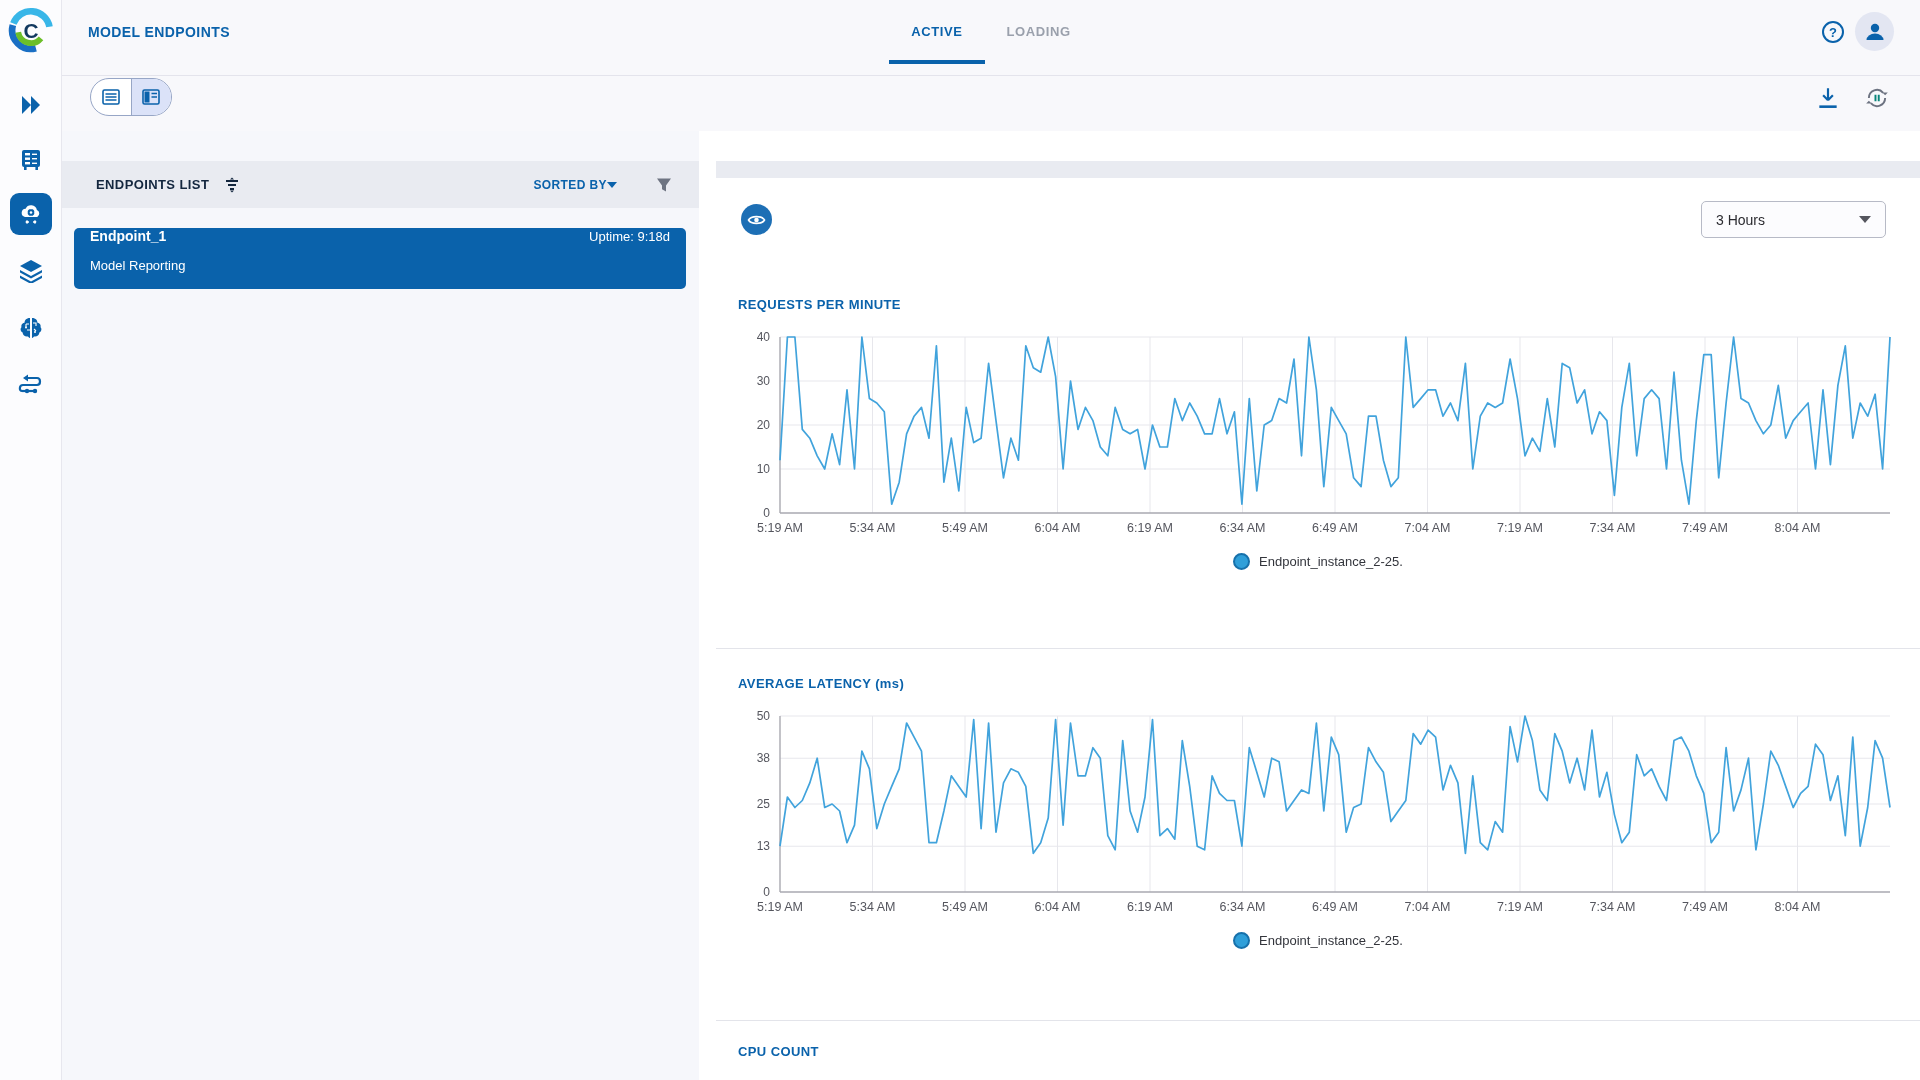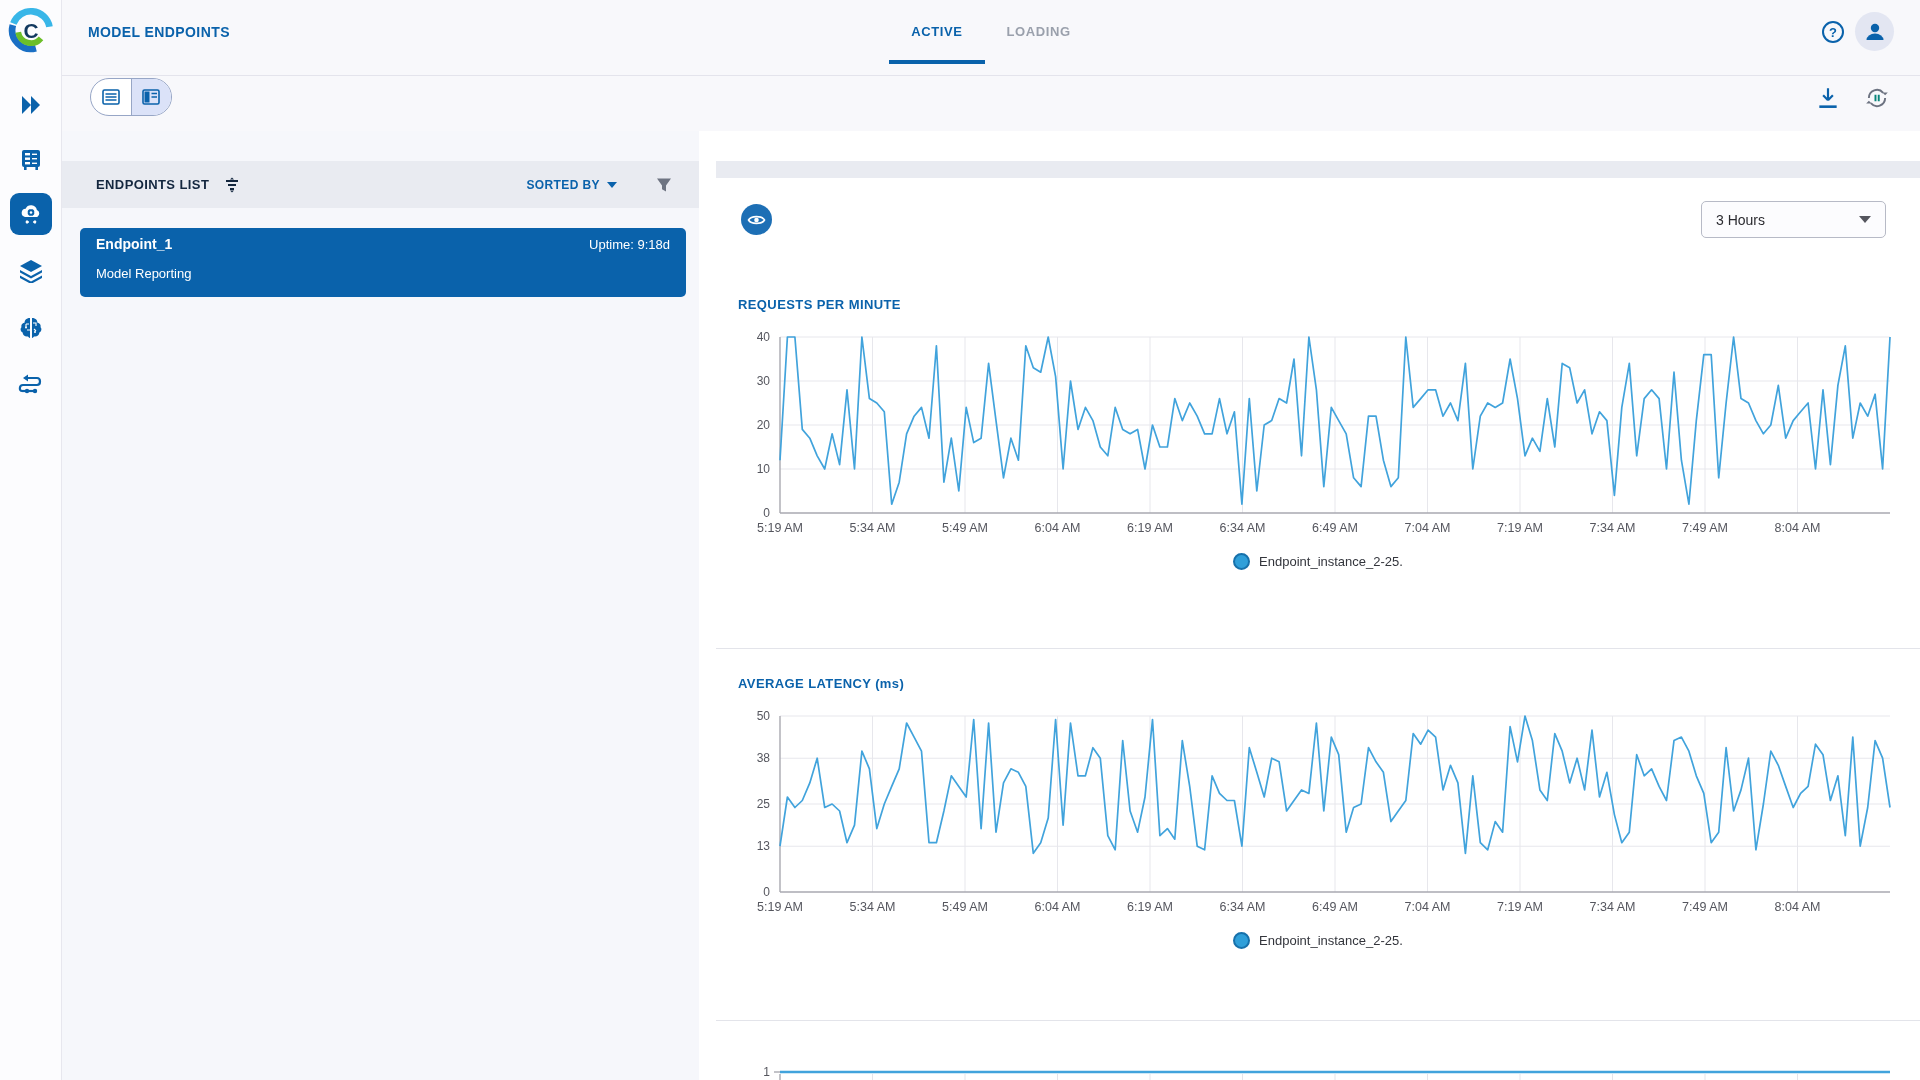--- a/index.html
+++ b/index.html
@@ -38,26 +38,26 @@
   .vt-seg { width:41px; height:100%; display:flex; align-items:center; justify-content:center; cursor:pointer; }
   .vt-seg.sel { background:#dbe2f8; }
   .vt-seg + .vt-seg { border-left:1px solid #97a6c6; }
   .tool-ic { position:absolute; top:20px; width:26px; height:26px; cursor:pointer; }
 
   
   .list-panel { position:absolute; left:62px; top:131px; width:637px; height:949px; background:#f6f7fb; }
   .panel-head { height:47px; background:#e9ebf1; display:flex; align-items:center; position:relative;margin-top:30px; }
   .list-head-title { margin-left:34px; font-size:13px; font-weight:700; letter-spacing:.4px; color:#14273f; }
   .sort-ic { margin-left:14px; cursor:pointer; }
-  .sorted-by { position:absolute; right:82px; display:flex; align-items:center; gap:7px; cursor:pointer;
+  .sorted-by { position:absolute; right:82px; display:flex; align-items:center; cursor:pointer;
     font-size:12px; font-weight:700; letter-spacing:.4px; color:#0a62ab; }
   .caret { width:0; height:0; border-left:5px solid transparent; border-right:5px solid transparent; border-top:6px solid #0a62ab; }
   .funnel { position:absolute; right:26px; cursor:pointer; }
 
-  .card { margin:20px 13px 0 18px; border-radius:5px; padding:8px 16px 16px 16px; cursor:pointer; }
+  .card { margin:20px 13px 0 12px; border-radius:5px; padding:0 16px 16px 16px; cursor:pointer; }
   .card.selected { background:#0a62ab; color:#fff; }
   .card.plain { background:#fff; color:#1c1c21; border:1px solid #e0e1e8; }
   .card-row1 { display:flex; justify-content:space-between; align-items:baseline; }
   .card-name { font-size:14px; font-weight:700; }
   .card-uptime { font-size:13px; }
   .card-desc { margin-top:14px; font-size:13px; }
 
   .monitor-panel { position:absolute; left:716px; top:131px; width:1204px; height:949px; background:#fff; }
   .mon-tabs { height:47px; display:flex; justify-content:center; }
   .mon-tab { height:47px; line-height:47px; padding:12px 18px; font-size:12px; font-weight:700; letter-spacing:.5px;
@@ -339,20 +339,21 @@
               <polyline points="42.0,140.2 49.4,91.0 56.9,101.5 64.3,94.5 71.8,76.9 79.2,52.2 86.7,101.5 94.1,98.0 101.6,105.0 109.0,136.7 116.5,119.1 123.9,45.2 131.4,62.8 138.8,122.6 146.3,98.0 153.7,80.4 161.2,62.8 168.6,17.0 176.1,31.1 183.5,45.2 191.0,136.7 198.4,136.7 205.9,105.0 213.3,69.8 220.8,80.4 228.2,91.0 235.7,13.5 243.1,122.6 250.6,17.0 258.0,126.2 265.5,76.9 272.9,62.8 280.4,66.3 287.8,80.4 295.3,147.3 302.7,136.7 310.2,112.1 317.6,13.5 325.1,119.1 332.5,17.0 340.0,69.8 347.4,69.8 354.9,41.7 362.3,52.2 369.8,129.7 377.2,143.8 384.7,34.6 392.1,105.0 399.6,126.2 407.0,91.0 414.5,13.5 421.9,129.7 429.4,122.6 436.8,133.2 444.3,34.6 451.7,80.4 459.2,140.2 466.6,143.8 474.1,69.8 481.5,87.4 489.0,94.5 496.4,94.5 503.9,140.2 511.3,41.7 518.8,66.3 526.2,91.0 533.7,52.2 541.1,55.8 548.6,105.0 556.0,94.5 563.5,83.9 570.9,87.4 578.4,17.0 585.8,105.0 593.3,31.1 600.7,48.7 608.2,126.2 615.6,101.5 623.1,98.0 630.5,41.7 638.0,55.8 645.4,66.3 652.9,115.6 660.3,105.0 667.8,94.5 675.2,27.6 682.7,38.2 690.1,24.1 697.6,31.1 705.0,83.9 712.5,59.3 719.9,76.9 727.4,147.3 734.8,69.8 742.3,136.7 749.7,143.8 757.2,115.6 764.6,126.2 772.1,20.6 779.5,55.8 787.0,10.0 794.4,34.6 801.9,83.9 809.3,94.5 816.8,27.6 824.2,45.2 831.7,76.9 839.1,52.2 846.6,83.9 854.0,24.1 861.5,91.0 868.9,66.3 876.4,108.6 883.8,136.7 891.3,126.2 898.7,48.7 906.2,69.8 913.6,62.8 921.1,80.4 928.5,94.5 936.0,34.6 943.4,31.1 950.9,45.2 958.3,69.8 965.8,87.4 973.2,136.7 980.7,126.2 988.1,41.7 995.6,105.0 1003.0,83.9 1010.5,52.2 1017.9,143.8 1025.4,98.0 1032.8,45.2 1040.3,59.3 1047.7,80.4 1055.2,101.5 1062.6,87.4 1070.1,80.4 1077.5,38.2 1085.0,48.7 1092.4,94.5 1099.9,69.8 1107.3,129.7 1114.8,31.1 1122.2,140.2 1129.7,101.5 1137.1,34.6 1144.6,52.2 1152.0,101.5" fill="none" stroke="#41a3dc" stroke-width="1.7" stroke-linejoin="round"></polyline>
             </svg></div>
         <div class="legend" style="margin-top:8px;">
           <span class="legend-dot"></span>
           <span class="legend-label">Endpoint_instance_2-25.</span>
         </div>
       </div>
       <div class="hdiv" style="top:842px;"></div>
 
       <div class="chart-section" style="top:866px;">
+        <div class="chart-title">CPU COUNT</div>
         <div class="chart-wrap" style="margin-top:16px;"><svg width="1160" height="120" viewBox="0 0 1160 120">
               <text x="32" y="16" text-anchor="end" font-size="12" fill="#55565e">1</text>
               <line x1="36" y1="12" x2="42" y2="12" stroke="#a9a9b0" stroke-width="1.4"></line>
               <line x1="134.5" y1="14" x2="134.5" y2="120" stroke="#e5e5ea" stroke-width="1"></line>
               <line x1="227" y1="14" x2="227" y2="120" stroke="#e5e5ea" stroke-width="1"></line>
               <line x1="319.5" y1="14" x2="319.5" y2="120" stroke="#e5e5ea" stroke-width="1"></line>
               <line x1="412" y1="14" x2="412" y2="120" stroke="#e5e5ea" stroke-width="1"></line>
               <line x1="504.5" y1="14" x2="504.5" y2="120" stroke="#e5e5ea" stroke-width="1"></line>
               <line x1="597" y1="14" x2="597" y2="120" stroke="#e5e5ea" stroke-width="1"></line>
               <line x1="689.5" y1="14" x2="689.5" y2="120" stroke="#e5e5ea" stroke-width="1"></line>

